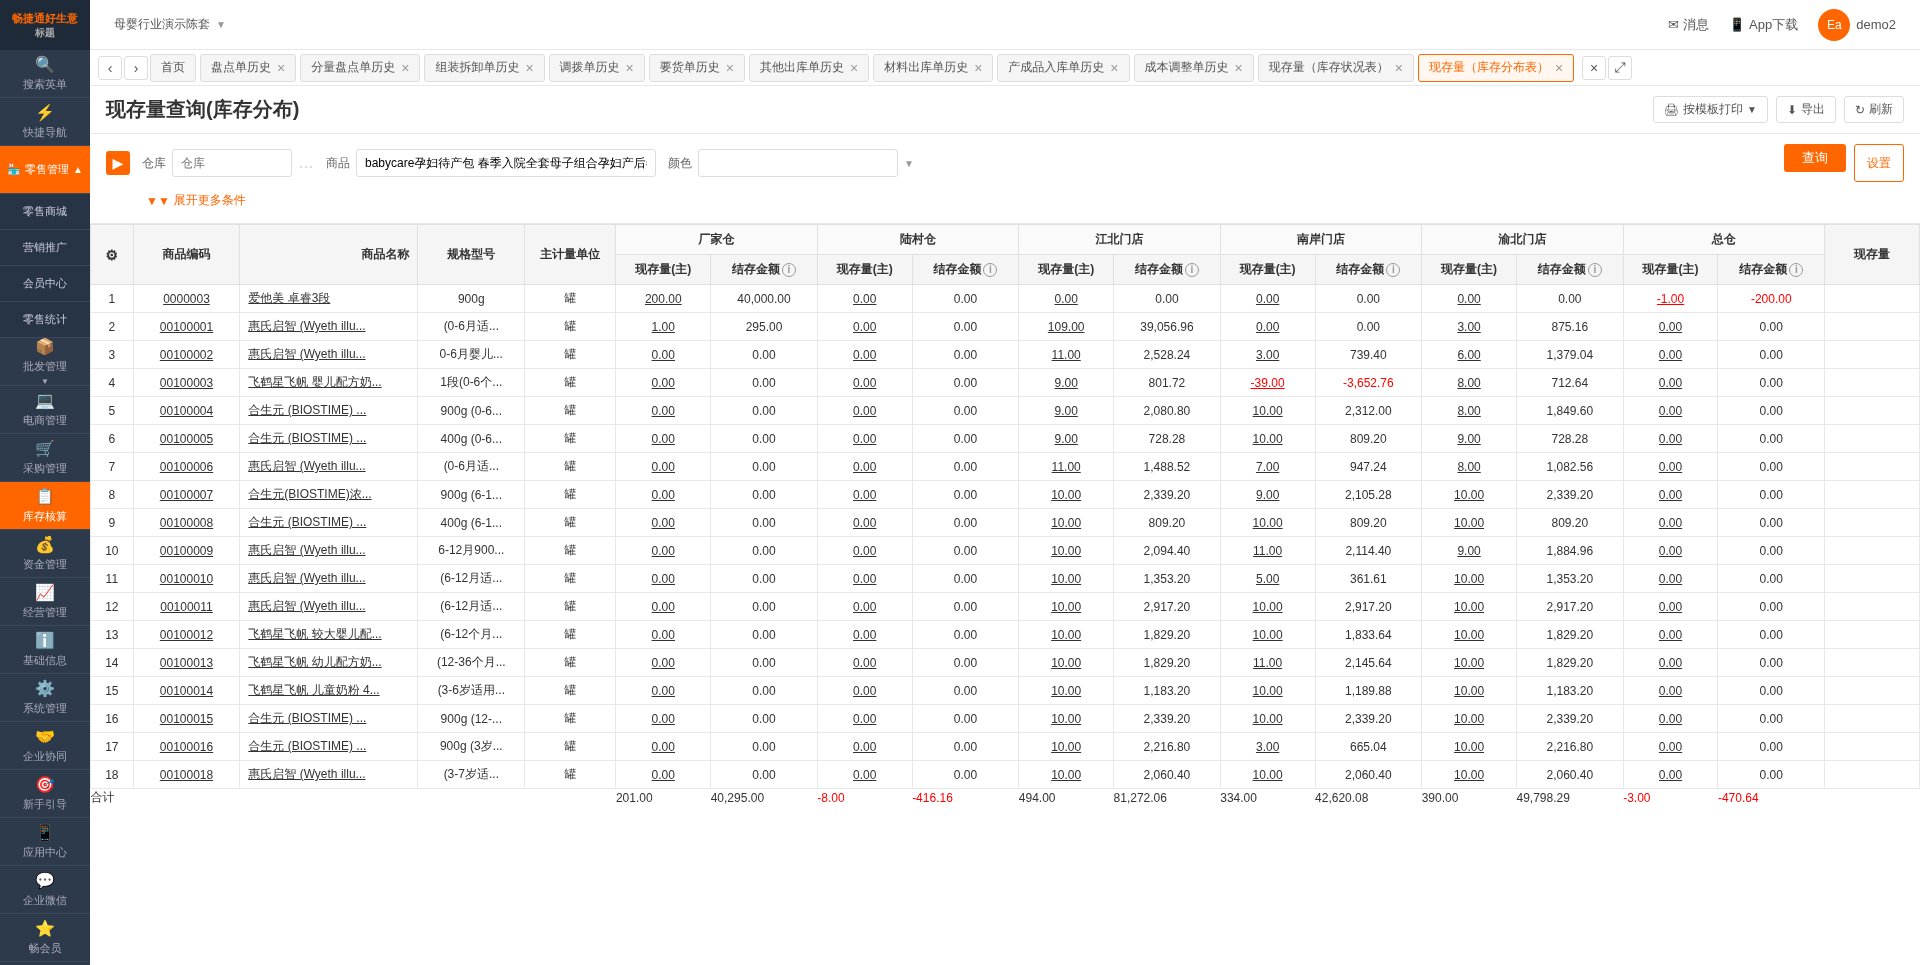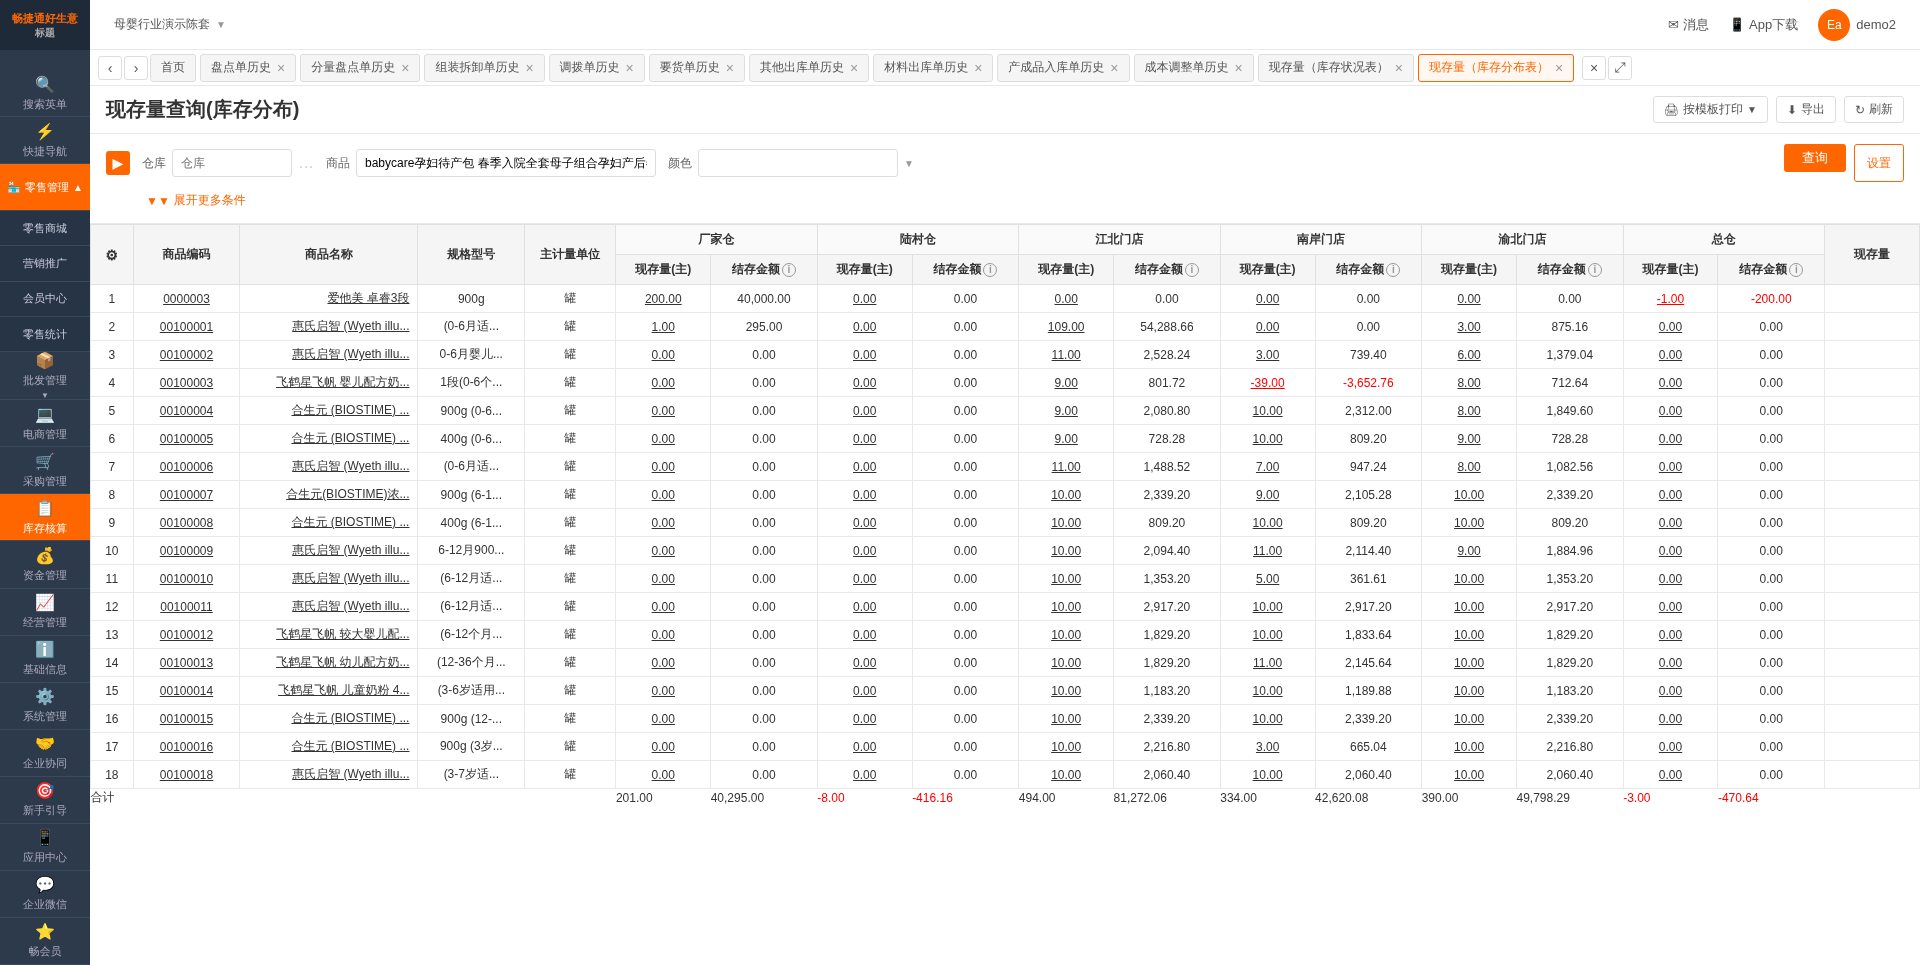--- a/index.html
+++ b/index.html
@@ -79,21 +79,21 @@
       position: fixed;
       top: 0;
       left: 0;
       width: 90px;
       height: 100%;
       background: #2d3a4b;
       z-index: 101;
       display: flex;
       flex-direction: column;
       align-items: center;
-      padding-top: 70px;
+      padding-top: 50px;
     }
     .sidebar-logo {
       position: absolute;
       top: 0;
       width: 90px;
       height: 50px;
       display: flex;
       align-items: center;
       justify-content: center;
       background: #1e2a38;
@@ -266,26 +266,26 @@
     thead tr th.group-header {
       background: #fafafa;
     }
     tbody tr td {
       border: 1px solid #e8e8e8;
       padding: 5px 8px;
       text-align: center;
       font-size: 12px;
       white-space: nowrap;
     }
-    .text-left { text-align: right; }
+    .text-left { text-align: left; }
     .text-red { color: #f00; }
     .text-underline { text-decoration: underline; cursor: pointer; }
     .col-no { width: 36px; }
     .col-code { width: 90px; }
-    .col-name { width: 140px; text-align: center; }
+    .col-name { width: 140px; text-align: right; }
     .col-spec { width: 90px; }
     .col-unit { width: 60px; }
     .col-num { width: 80px; }
     .col-amount { width: 90px; }
     .settings-icon { cursor: pointer; font-size: 14px; }
     
     .info-icon {
       display: inline-flex;
       align-items: center;
       justify-content: center;
@@ -568,21 +568,21 @@
     <td>2</td>
     <td class="text-underline">00100001</td>
     <td class="text-left text-underline">惠氏启智 (Wyeth illu...</td>
     <td>(0-6月适...</td>
     <td>罐</td>
     <td class="text-underline">1.00</td>
     <td>295.00</td>
     <td class="text-underline">0.00</td>
     <td>0.00</td>
     <td class="text-underline">109.00</td>
-    <td>54,288.66</td>
+    <td>39,056.96</td>
     <td class="text-underline">0.00</td>
     <td class="">0.00</td>
     <td class="text-underline">3.00</td>
     <td>875.16</td>
     <td class="text-underline">0.00</td>
     <td class="">0.00</td>
     <td></td>
   </tr>
           <tr>
     <td>3</td>

